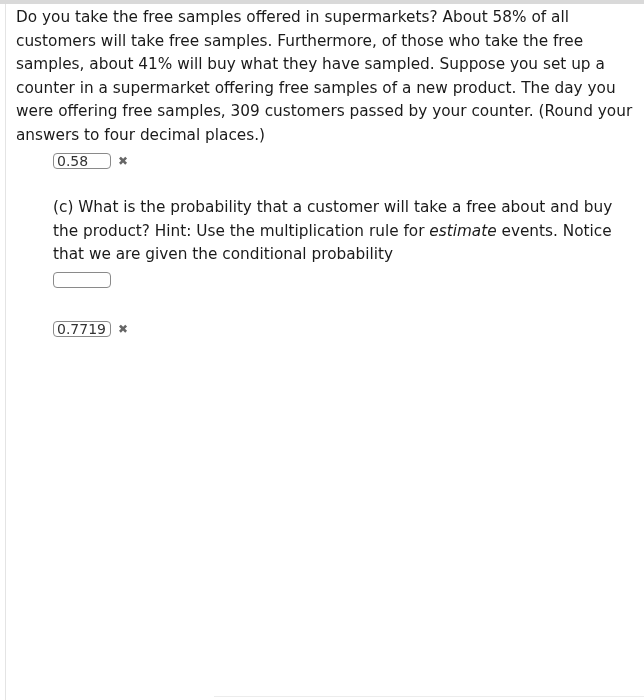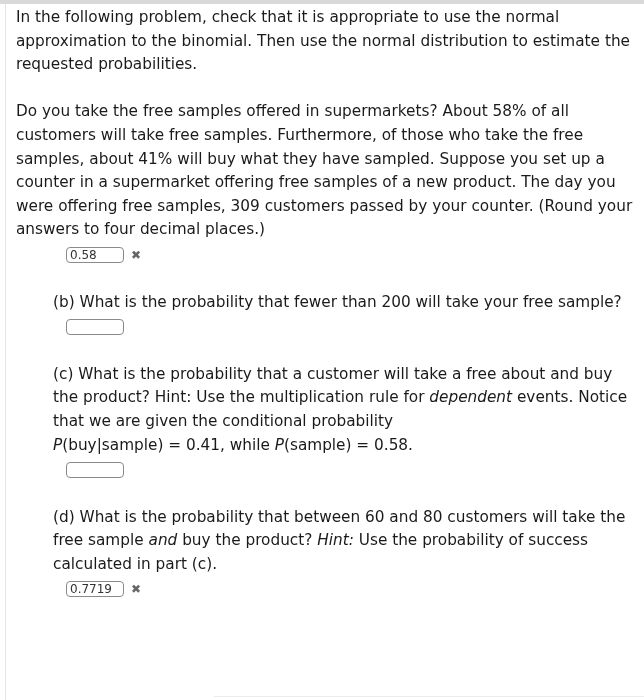--- a/index.html
+++ b/index.html
@@ -6,64 +6,54 @@
   body { width:644px; height:700px; overflow:hidden; position:relative;
          font-family:"DejaVu Sans", sans-serif; color:#1a1a1a; }
   .topbar { position:absolute; left:0; top:0; width:644px; height:4px; background:#d9d9d9; }
   .leftrule { position:absolute; left:5px; top:4px; width:1px; height:696px; background:#e4e4e4; }
   .content { position:absolute; left:16px; top:6px; width:624px; font-size:15.3px; line-height:23.6px; }
   p { margin:0; }
   .intro { margin-bottom:23.6px; }
   .part { margin-left:37px; }
   .ans-row { display:flex; align-items:center; height:24px; margin-top:1px; }
   .ans { width:50px; height:14px; border:1px solid #8a8a8a; border-radius:4px; background:#fff;
-         font-size:12px; line-height:14px; padding:0 3px; color:#333; box-sizing:content-box;
-         font-family:"DejaVu Sans", sans-serif; outline:none;margin-left:13px; }
+         font-size:14px; line-height:14px; padding:0 3px; color:#333; box-sizing:content-box;
+         font-family:"DejaVu Sans", sans-serif; outline:none; }
   .xmark { margin-left:7px; color:#666; font-size:12px; font-weight:bold; line-height:14px; }
   .gap { height:23.6px; }
   .bottomrule { position:absolute; left:214px; top:696px; width:430px; height:1px; background:#ececec; }
   i { font-style:italic; }
 </style>
 </head>
 <body>
 
 <div class="topbar"></div>
 <div class="leftrule"></div>
 
 <div class="content">
-  <p class="intro">In the following problem, check that it is appropriate to use the normal approximation to the binomial. Then use the normal distribution to estimate the requested probabilities.</p>
   <p>Do you take the free samples offered in supermarkets? About 58% of all customers will take free samples. Furthermore, of those who take the free samples, about 41% will buy what they have sampled. Suppose you set up a counter in a supermarket offering free samples of a new product. The day you were offering free samples, 309 customers passed by your counter. (Round your answers to four decimal places.)</p>
 
   <div class="part">
     <div class="ans-row">
       <input class="ans" type="text" value="0.58" style="">
       <span class="xmark">✖</span>
     </div>
     <div class="gap"></div>
   </div>
 
+
   <div class="part">
-    <p>(b) What is the probability that fewer than 200 will take your free sample?</p>
+    <p><span>(c) What is the probability that a customer will take a free about and buy the product? Hint: Use the multiplication rule for </span><i>estimate</i><span> events. Notice that we are given the conditional probability</span></p>
     <div class="ans-row">
       <input class="ans" type="text" value="" style="">
     </div>
     <div class="gap"></div>
   </div>
 
   <div class="part">
-    <p><span>(c) What is the probability that a customer will take a free about and buy the product? Hint: Use the multiplication rule for </span><i>dependent</i><span> events. Notice that we are given the conditional probability</span></p>
-    <p><i>P</i><span>(buy|sample) = 0.41, while </span><i>P</i><span>(sample) = 0.58.</span></p>
-    <div class="ans-row">
-      <input class="ans" type="text" value="" style="">
-    </div>
-    <div class="gap"></div>
-  </div>
-
-  <div class="part">
-    <p><span>(d) What is the probability that between 60 and 80 customers will take the free sample </span><i>and</i><span> buy the product? </span><i>Hint:</i><span> Use the probability of success calculated in part (c).</span></p>
     <div class="ans-row">
       <input class="ans" type="text" value="0.7719" style="">
       <span class="xmark">✖</span>
     </div>
   </div>
 </div>
 
 <div class="bottomrule"></div>
 
 </body></html>

